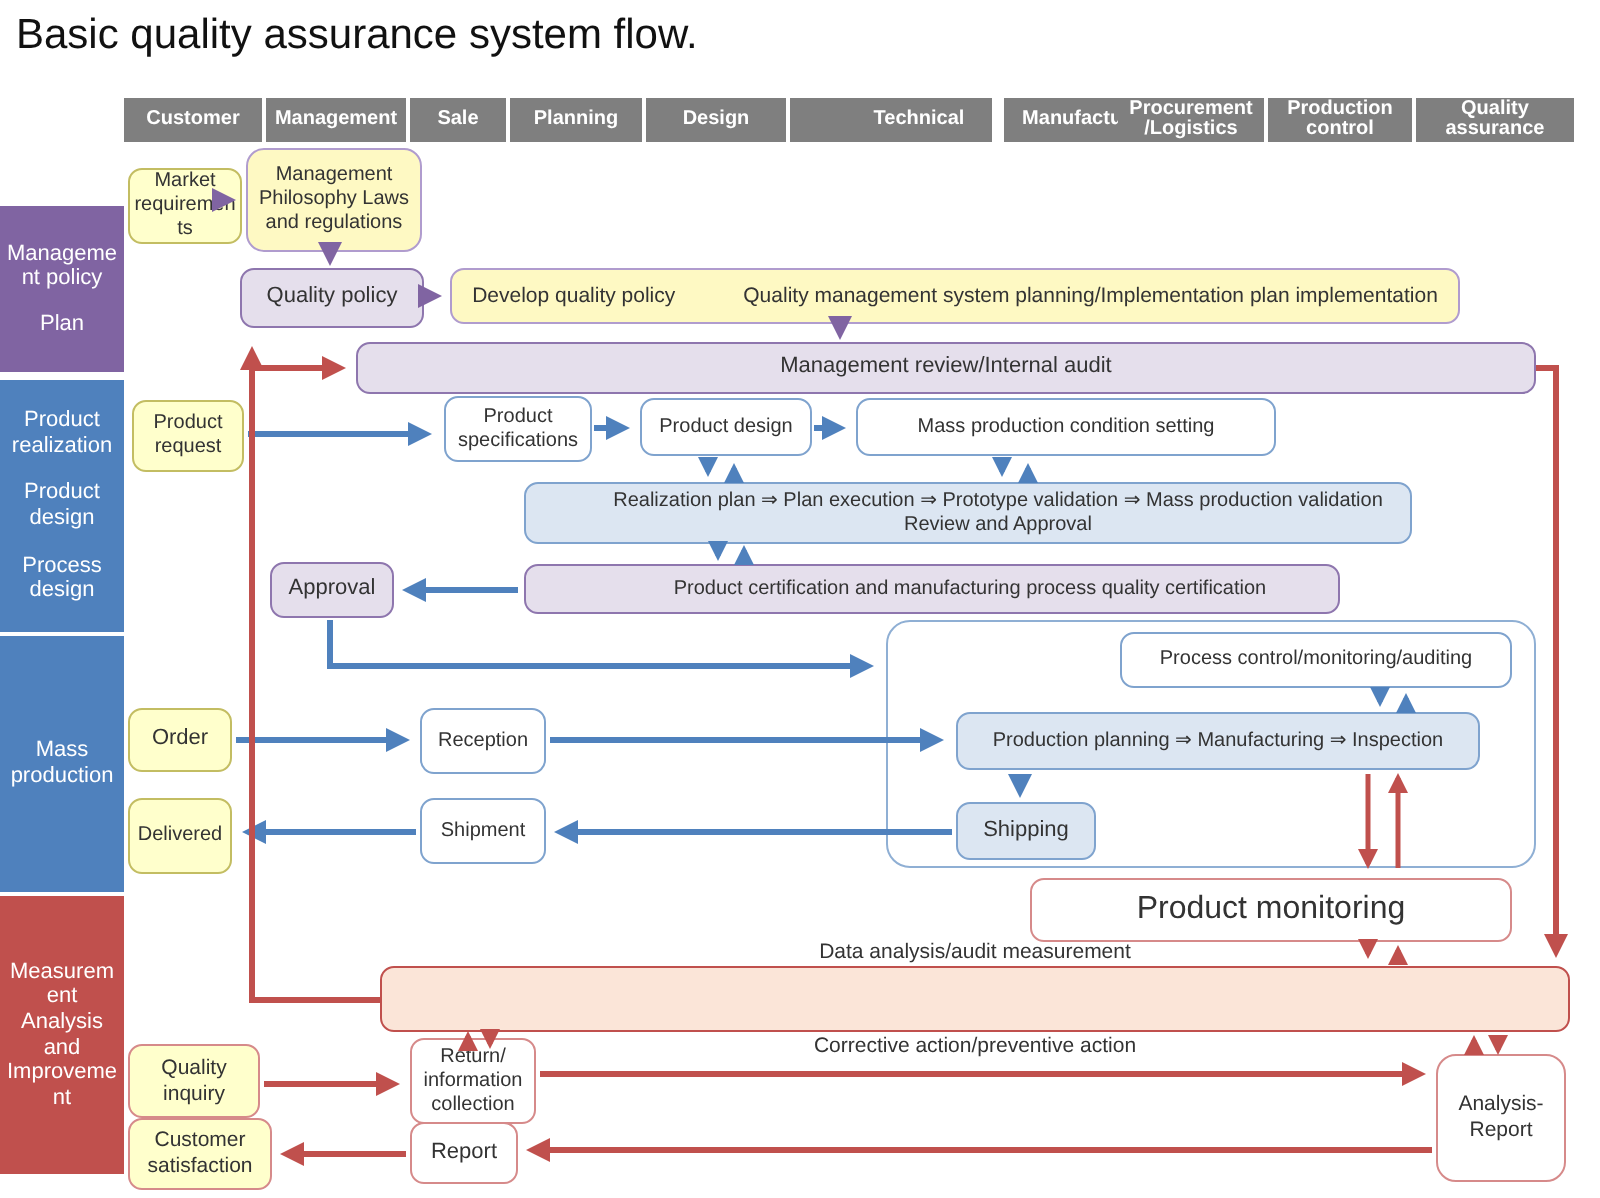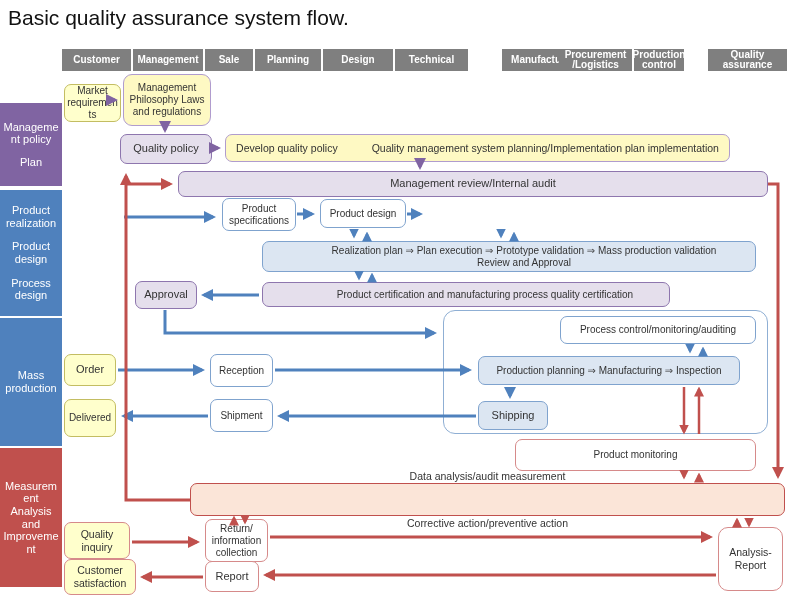--- a/index.html
+++ b/index.html
@@ -34,25 +34,25 @@
 
 <div id="stage">
 
   <div class="title">Basic quality assurance system flow.</div>
 
   <div class="hcell" style="left:62px;width:69px;">Customer</div>
   <div class="hcell" style="left:133px;width:70px;">Management</div>
   <div class="hcell" style="left:205px;width:48px;">Sale</div>
   <div class="hcell" style="left:255px;width:66px;">Planning</div>
   <div class="hcell" style="left:323px;width:70px;">Design</div>
-  <div class="hcell" style="left:395px;width:73px;">Technical</div>
+  <div class="hcell" style="left:395px;width:73px;padding-left:28px;">Technical</div>
   <div class="hcell" style="left:470px;width:87px;margin-left:32px;">Manufacturing</div>
   <div class="hcell" style="left:559px;width:73px;">Procurement
 /Logistics</div>
-  <div class="hcell" style="left:634px;width:50px;">Production
+  <div class="hcell" style="left:634px;width:72px;">Production
 control</div>
   <div class="hcell" style="left:708px;width:79px;">Quality
 assurance</div>
 
   <div class="side" style="top:103px;height:83px;background:#8064A2;gap:10px;">
     <div>Management policy</div>
     <div>Plan</div>
   </div>
   <div class="side" style="top:190px;height:126px;background:#4F81BD;gap:11px;">
     <div>Product realization</div>
@@ -70,42 +70,44 @@
   <div class="box purple-out" style="left:123px;top:74px;width:88px;height:52px;font-size:10px;border-radius:9px;">Management Philosophy Laws and regulations</div>
   <div class="box purple-fill" style="left:120px;top:134px;width:92px;height:30px;">Quality policy</div>
 
   <div class="box purple-out row" style="left:225px;top:134px;width:505px;height:28px;font-size:10.5px;flex-direction:row;">
     <span>Develop quality policy</span>
     <span>Quality management system planning/Implementation plan implementation</span>
   </div>
 
   <div class="box purple-fill" style="left:178px;top:171px;width:590px;height:26px;">Management review/Internal audit</div>
 
+  <div class="box yellow" style="left:66px;top:200px;width:56px;height:36px;font-size:10px;">Product request</div>
   <div class="box blue-out" style="left:222px;top:198px;width:74px;height:33px;font-size:10px;">Product specifications</div>
   <div class="box blue-out" style="left:320px;top:199px;width:86px;height:29px;font-size:10px;">Product design</div>
+  <div class="box blue-out" style="left:428px;top:199px;width:210px;height:29px;font-size:10px;">Mass production condition setting</div>
 
-  <div class="box blue-fill" style="left:262px;top:241px;width:494px;height:31px;font-size:10px;padding-left:32px;">
+  <div class="box blue-fill" style="left:262px;top:241px;width:444px;height:31px;font-size:10px;padding-left:32px;">
     <div>Realization plan ⇒ Plan execution ⇒ Prototype validation ⇒ Mass production validation</div>
     <div>Review and Approval</div>
   </div>
 
   <div class="box purple-fill" style="left:262px;top:282px;width:408px;height:25px;font-size:10px;padding-left:40px;">Product certification and manufacturing process quality certification</div>
   <div class="box purple-fill" style="left:135px;top:281px;width:62px;height:28px;">Approval</div>
 
   <div class="box container" style="left:443px;top:310px;width:325px;height:124px;"></div>
   <div class="box blue-out" style="left:560px;top:316px;width:196px;height:28px;font-size:10px;">Process control/monitoring/auditing</div>
   <div class="box blue-fill" style="left:478px;top:356px;width:262px;height:29px;font-size:10px;">Production planning ⇒ Manufacturing ⇒ Inspection</div>
   <div class="box blue-fill" style="left:478px;top:401px;width:70px;height:29px;">Shipping</div>
 
   <div class="box yellow" style="left:64px;top:354px;width:52px;height:32px;">Order</div>
   <div class="box blue-out" style="left:210px;top:354px;width:63px;height:33px;font-size:10px;">Reception</div>
   <div class="box yellow" style="left:64px;top:399px;width:52px;height:38px;font-size:10px;">Delivered</div>
   <div class="box blue-out" style="left:210px;top:399px;width:63px;height:33px;font-size:10px;">Shipment</div>
 
-  <div class="box red-out" style="left:515px;top:439px;width:241px;height:32px;font-size:10px;">
+  <div class="box red-out" style="left:515px;top:439px;width:241px;height:32px;font-size:16px;">
     <div>Product monitoring</div>
   </div>
 
   <div class="box peach row" style="left:190px;top:483px;width:595px;height:33px;font-size:10.5px;flex-direction:column;">
     <span>Data analysis/audit measurement</span>
     <span>Corrective action/preventive action</span>
   </div>
 
   <div class="box yellow-red" style="left:64px;top:522px;width:66px;height:37px;font-size:10.5px;">Quality inquiry</div>
   <div class="box red-out" style="left:205px;top:519px;width:63px;height:43px;font-size:10px;">

